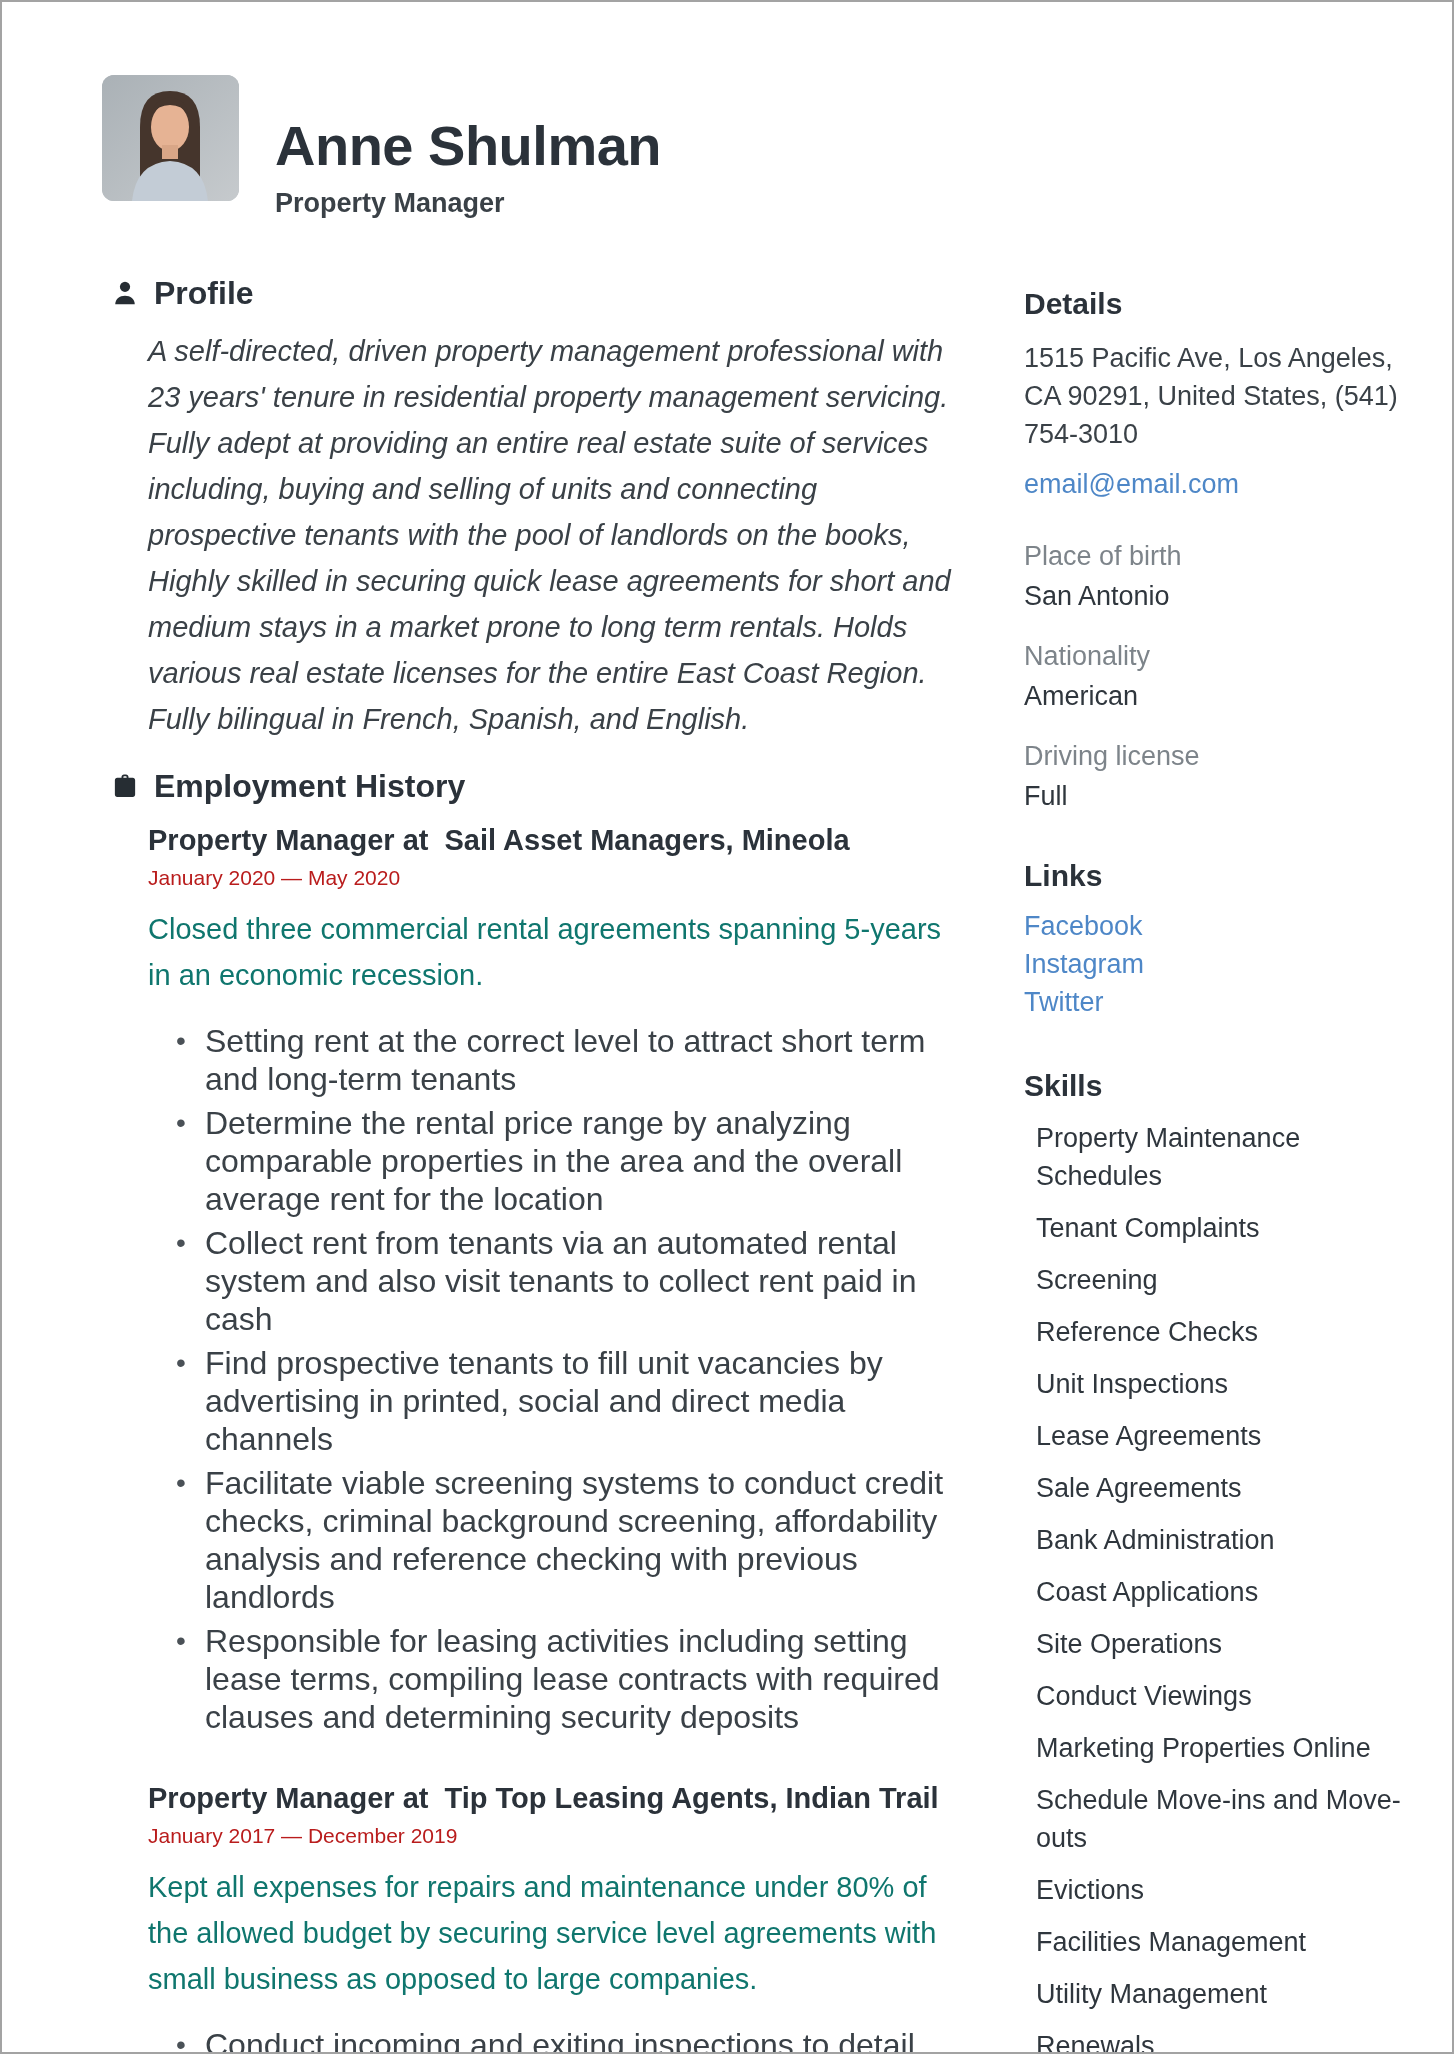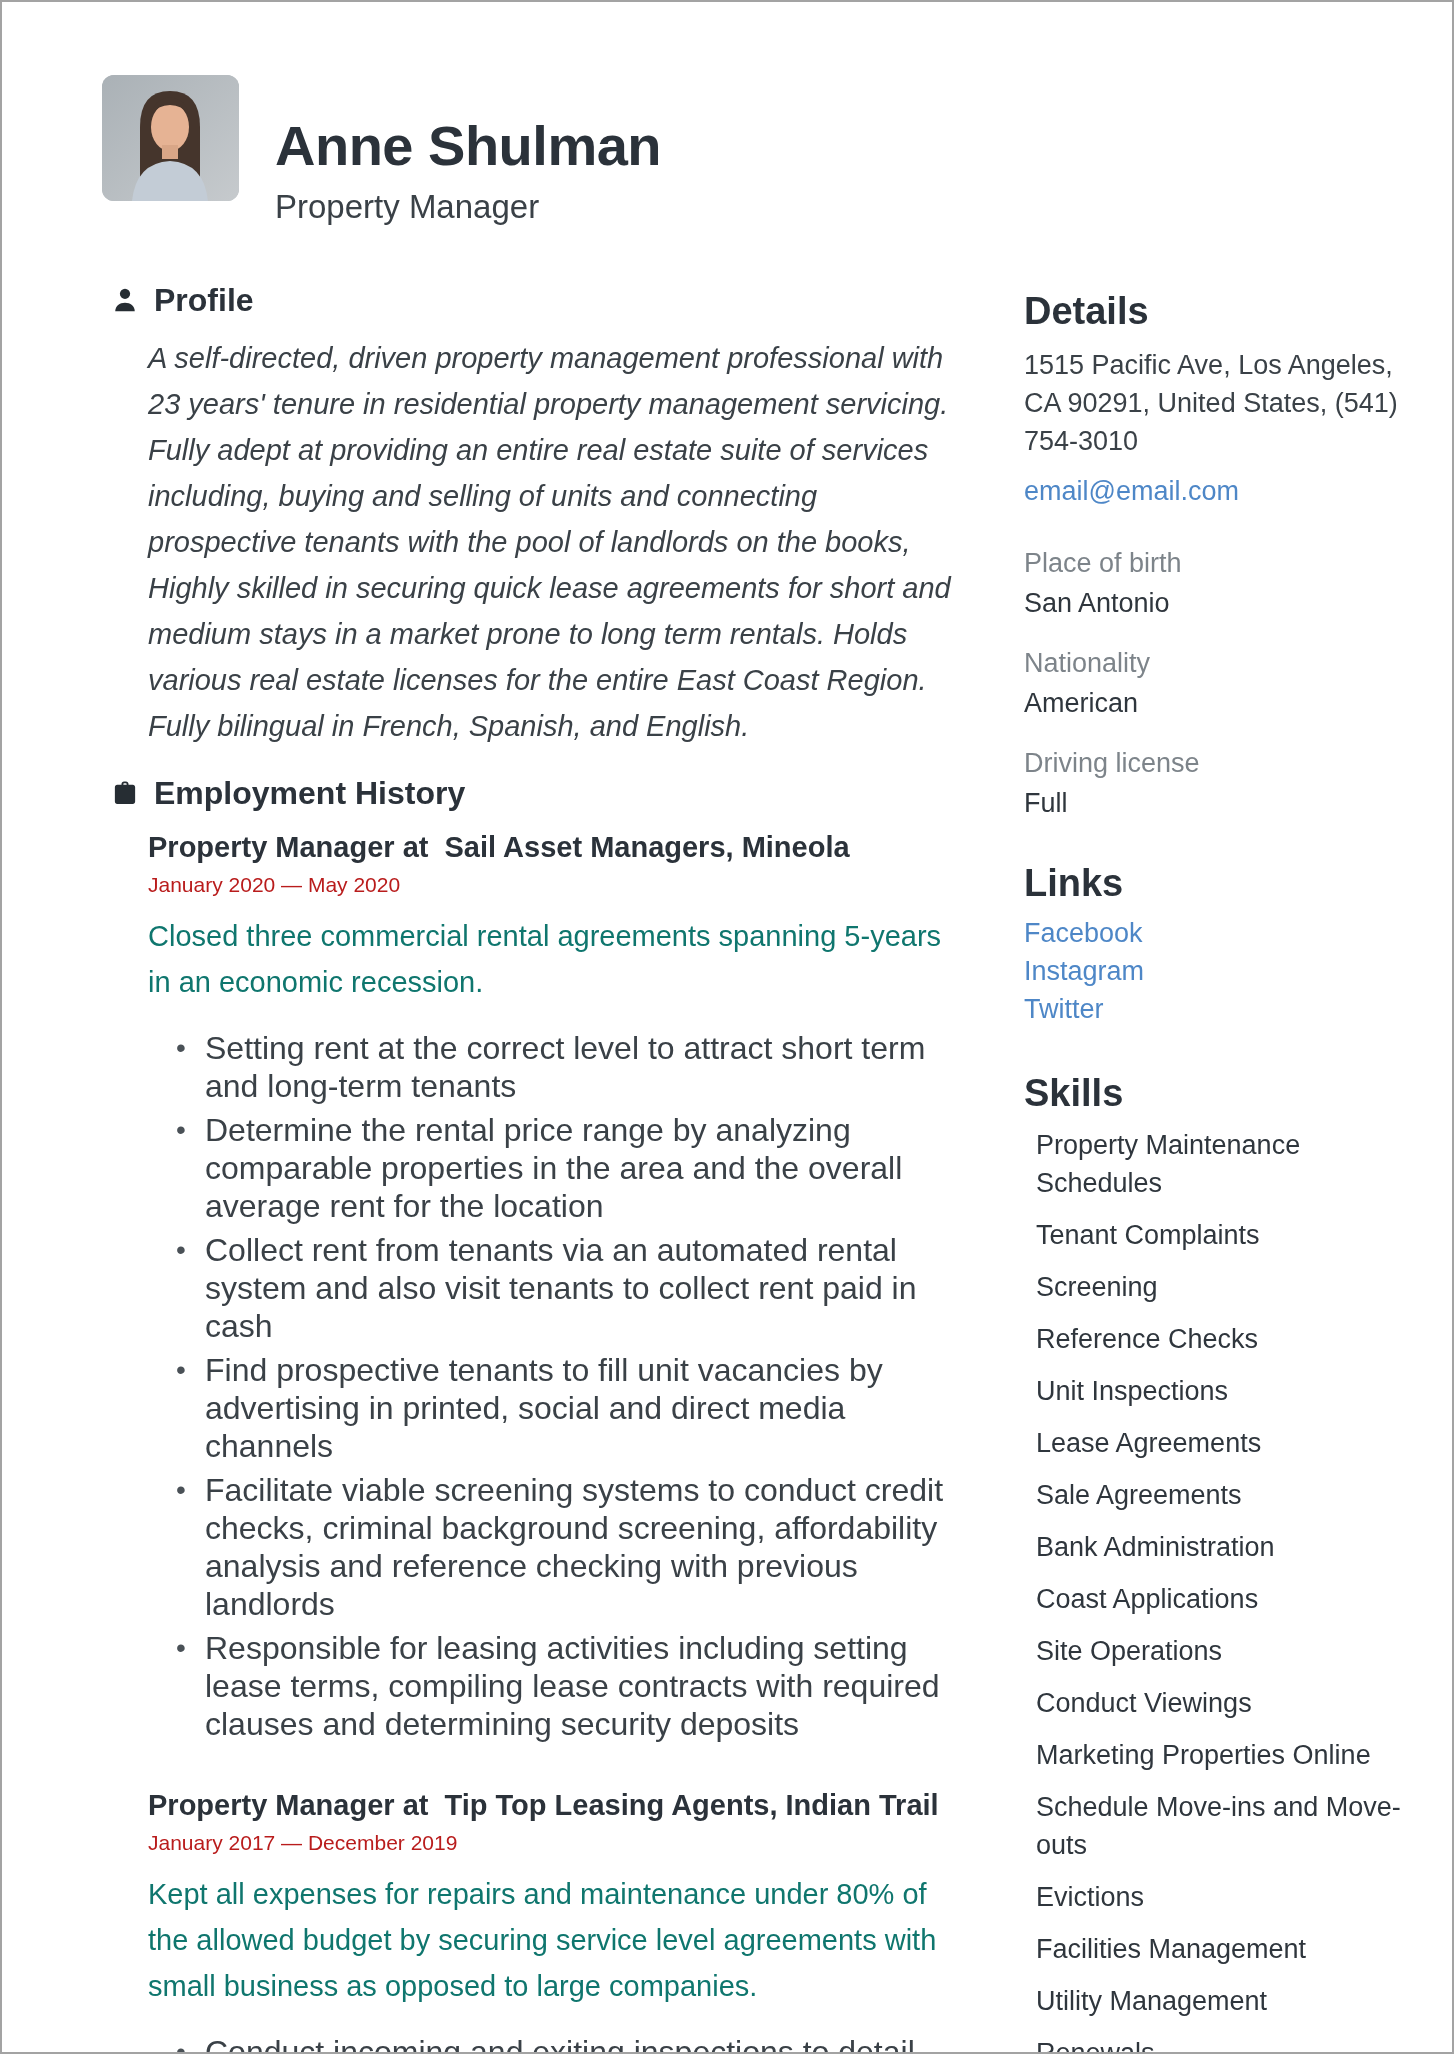--- a/index.html
+++ b/index.html
@@ -30,22 +30,23 @@
   .name-block { margin-left:36px; padding-top:42px; }
   .name {
     font-size:56px;
     font-weight:700;
     color:#2b323a;
     letter-spacing:-0.5px;
     line-height:1.05;
   }
   .subtitle {
     margin-top:12px;
-    font-size:33px;
-    color:#3a4147;
+    font-size:27px;
+    color:#3a4147;
+    font-weight:bold;
   }
   
   .main {
     display:grid;
     grid-template-columns:860px 392px;
     column-gap:62px;
     margin-top:56px;
   }
   
   .section-head {
@@ -105,21 +106,21 @@
     position:absolute;
     left:28px;
     top:0;
     color:#4a5157;
     font-size:28px;
     line-height:38px;
   }
   
   .sidebar { padding-top:12px; font-size:27px; line-height:38px; }
   .side-heading {
-    font-size:38px;
+    font-size:30px;
     font-weight:700;
     color:#2b323a;
     line-height:34px;
   }
   .addr { margin-top:18px; color:#3a4147; }
   a.link, .link {
     display:block;
     color:#4e87c7;
     text-decoration:none;
     cursor:pointer;

